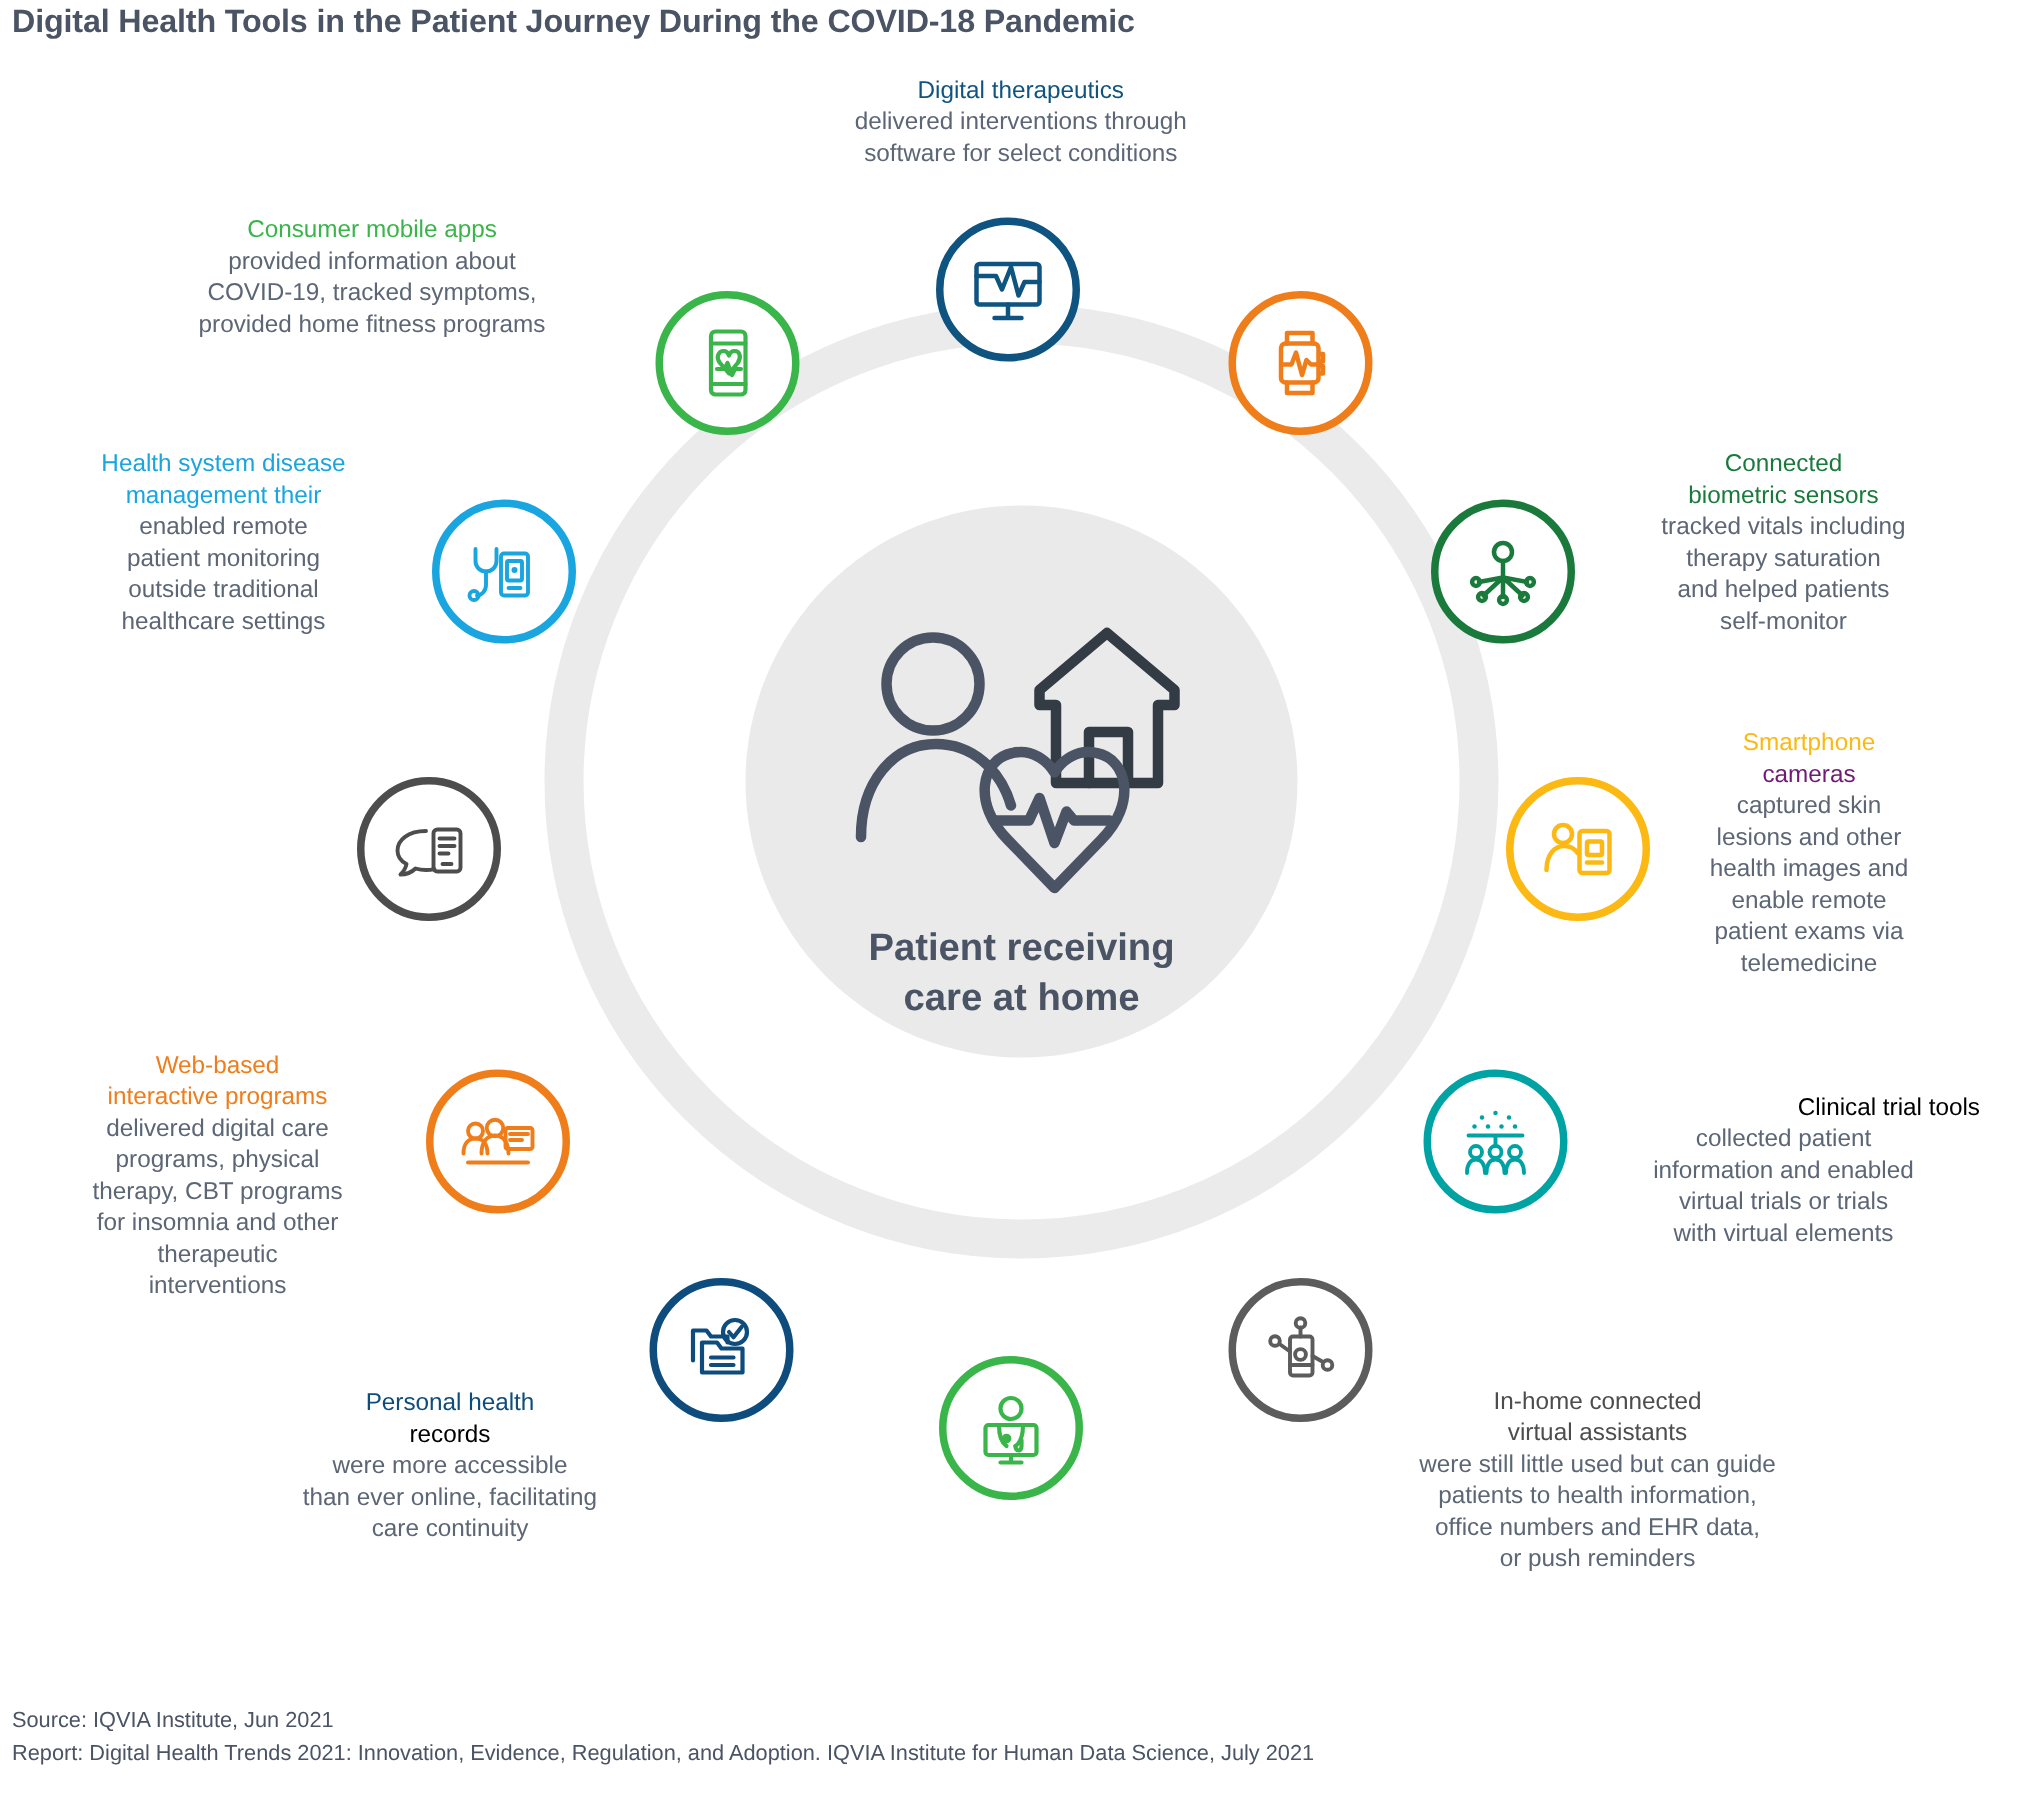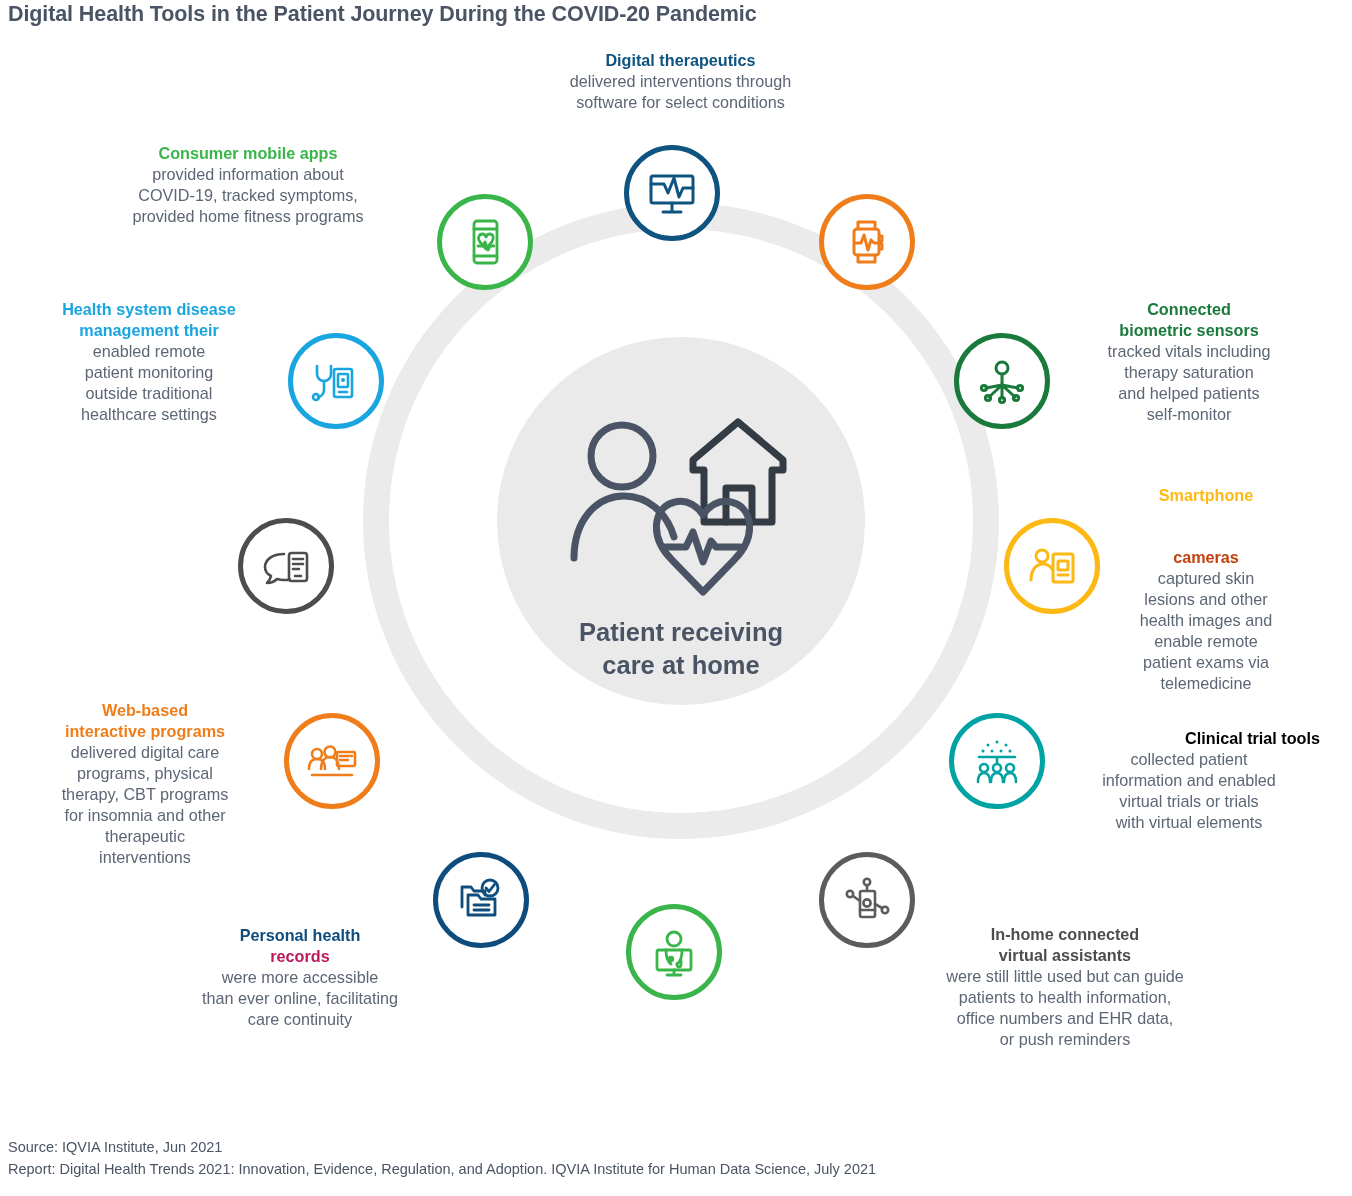--- a/index.html
+++ b/index.html
@@ -53,37 +53,37 @@
   .node svg { width: 52px; height: 52px; display: block; }
 
   
   .label {
     position: absolute;
     color: #5c6675;
     font-size: 16.2px;
     line-height: 1.30;
   }
   .label .hd {
-    font-weight: bold;
+    font-weight: normal;
     display: block;
   }
   .ta-c { text-align: center; }
 
   .footer {
     position: absolute; left: 8px; top: 1136px;
     font-size: 14.5px; line-height: 1.55;
     color: #4a5464;
   }
 </style>
 </head>
 <body>
 
 <div id="root">
 
-  <div class="title">Digital Health Tools in the Patient Journey During the COVID-20 Pandemic</div>
+  <div class="title">Digital Health Tools in the Patient Journey During the COVID-18 Pandemic</div>
 
   <svg class="ringwrap" viewBox="0 0 1352 1196">
     <circle cx="681" cy="521" r="305" fill="none" stroke="#ebebeb" stroke-width="26"></circle>
   </svg>
 
   <div class="center-disc"></div>
 
   <svg class="center-icon" viewBox="0 0 244 200">
     <g fill="none" stroke="#4a5464" stroke-width="7" stroke-linecap="round" stroke-linejoin="round">
       <circle cx="62" cy="46" r="31"></circle>
@@ -159,21 +159,21 @@
         <circle cx="16" cy="16" r="6"></circle>
         <path d="M5 40 C5 30 10 24 17 24 C21 24 24 26 26 29"></path>
         <rect x="27" y="14" width="20" height="28" rx="2"></rect>
         <rect x="32" y="21" width="10" height="9" rx="1"></rect>
         <path d="M32 35 L42 35"></path>
       </g>
     </svg>
   </div>
   <div class="label ta-c" style="left:1090px; top:485px; width:232px;">
     <span class="hd" style="color:#fcb813;">Smartphone</span>
-    <span class="hd" style="color:#c2410c;margin-top:41px;">cameras</span>
+    <span class="hd" style="color:#701a75;">cameras</span>
     <span>captured skin</span><br>
     <span>lesions and other</span><br>
     <span>health images and</span><br>
     <span>enable remote</span><br>
     <span>patient exams via</span><br>
     <span>telemedicine</span>
   </div>
 
   <div class="node" style="left:949px; top:713px; border-color:#00a3a3;">
     <svg viewBox="0 0 52 52">
@@ -249,21 +249,21 @@
         <path d="M7 13 L7 33 M7 13 L16 13 L19 17 L30 17 L30 21"></path>
         <path d="M13 21 L13 41 L40 41 L40 25 L26 25 L23 21 Z"></path>
         <path d="M19 31 L34 31 M19 36 L34 36"></path>
         <circle cx="35" cy="14" r="8"></circle>
         <path d="M31 14 L34 17.5 L39.5 10.5"></path>
       </g>
     </svg>
   </div>
   <div class="label ta-c" style="left:155px; top:925px; width:290px;">
     <span class="hd" style="color:#0d4c7c;">Personal health</span>
-    <span class="hd" style="color:#be185d;">records</span>
+    <span class="hd" style="color:#000000;">records</span>
     <span>were more accessible</span><br>
     <span>than ever online, facilitating</span><br>
     <span>care continuity</span>
   </div>
 
   <div class="node" style="left:284px; top:713px; border-color:#ef7d1a;">
     <svg viewBox="0 0 52 52">
       <g fill="none" stroke="#ef7d1a" stroke-width="2.6" stroke-linecap="round" stroke-linejoin="round">
         <circle cx="11" cy="19" r="5"></circle>
         <path d="M3 34 C3 27 6.5 24 11 24 C15.5 24 19 27 19 34"></path>

